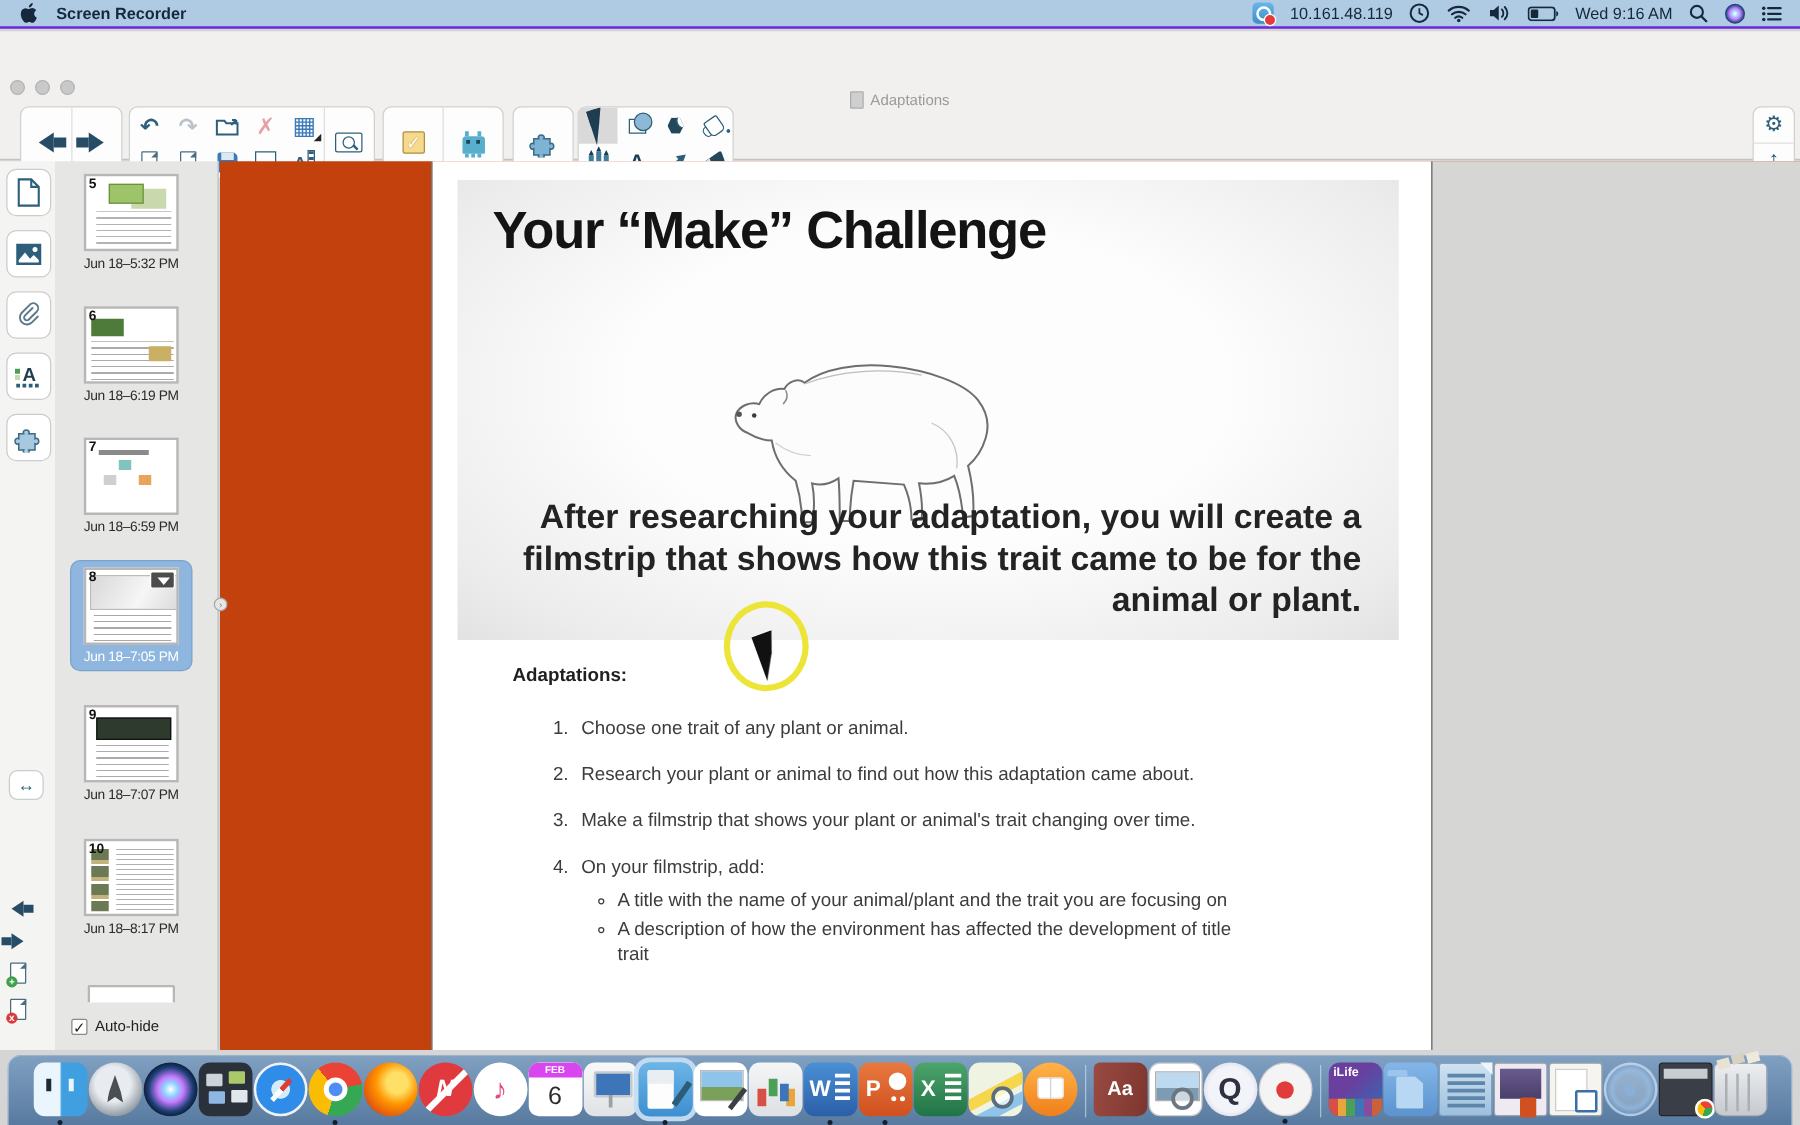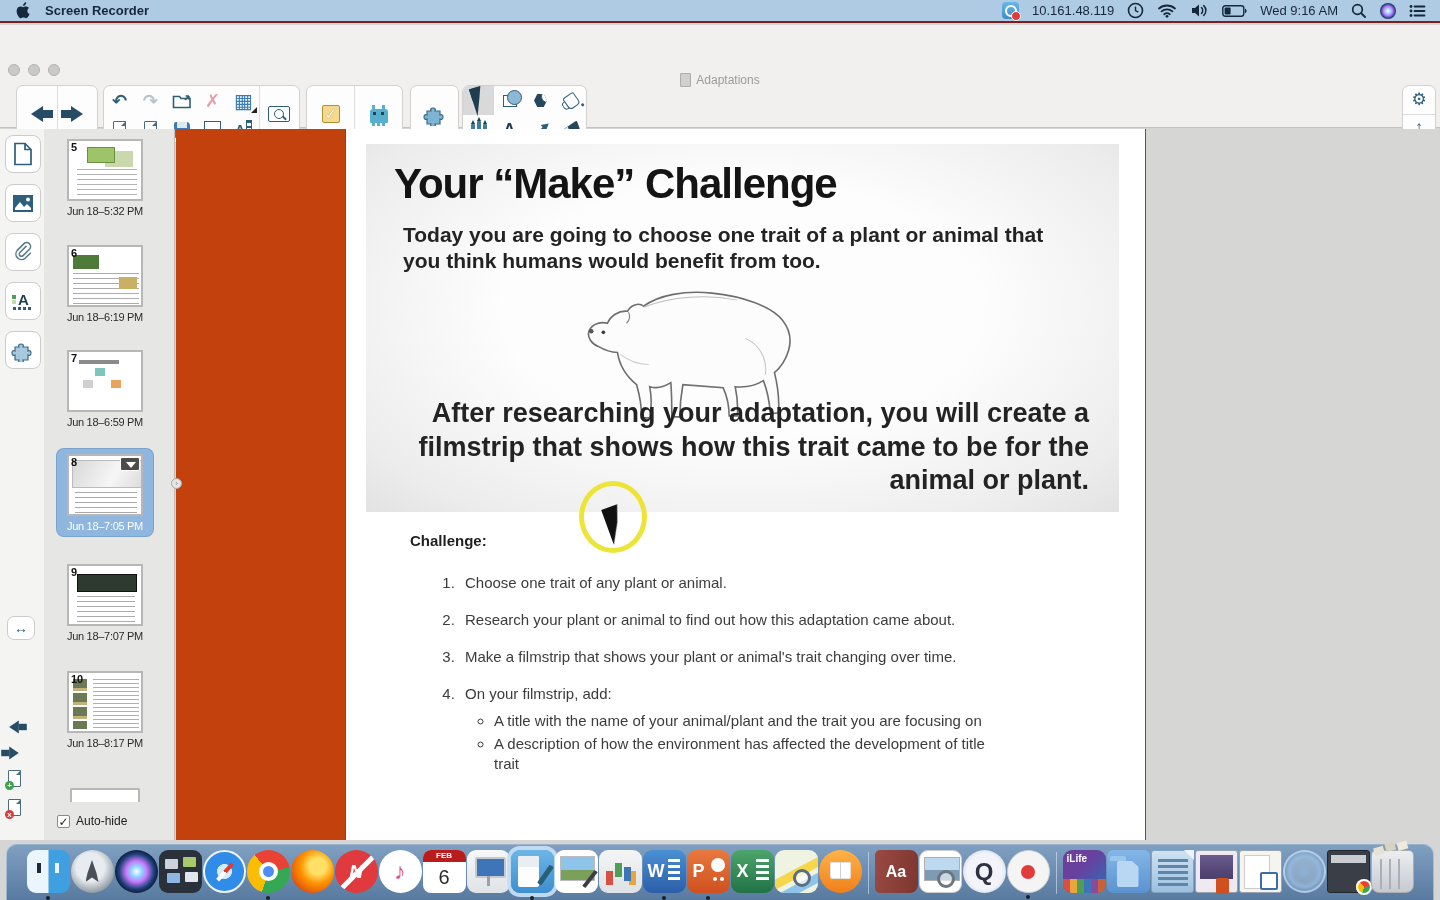--- a/index.html
+++ b/index.html
@@ -1,21 +1,21 @@
 <!DOCTYPE html>
 <html><head>
 <meta charset="utf-8">
 <style>
   html,body{margin:0;padding:0;width:1440px;height:900px;overflow:hidden;
     font-family:"Liberation Sans","DejaVu Sans",sans-serif;background:#d5d5d5;}
   *{box-sizing:border-box;}
 
   
   .menubar{position:absolute;left:0;top:0;width:1440px;height:23px;background:#aecbe3;
-    border-bottom:2px solid #7f1d1d;display:flex;align-items:center;color:#16283c;font-size:13px;}
+    border-bottom:2px solid #6d28d9;display:flex;align-items:center;color:#16283c;font-size:13px;}
   .mb-left{display:flex;align-items:center;gap:14px;padding-left:16px;}
   .mb-appname{font-weight:bold;}
   .mb-right{margin-left:auto;display:flex;align-items:center;gap:13px;padding-right:14px;}
   .mb-ip,.mb-time{font-size:13px;}
   .mb-icon{display:inline-flex;align-items:center;justify-content:center;}
   .rec-badge{width:17px;height:17px;border-radius:4px;background:linear-gradient(#67b7e8,#3d8ec9);position:relative;}
   .rec-badge::before{content:"";position:absolute;left:3px;top:3px;width:8px;height:8px;border:2px solid #fff;border-radius:50%;}
   .rec-badge::after{content:"";position:absolute;right:-2px;bottom:-2px;width:8px;height:8px;border-radius:50%;background:#e23b3b;border:1px solid #fff;}
   .siri-orb{width:16px;height:16px;border-radius:50%;
     background:radial-gradient(circle at 50% 50%,#ffffff 0%,#9fd4ff 22%,#c77bff 40%,#2a4a8a 62%,#0d1430 85%);}
@@ -188,21 +188,21 @@
   .di-safari::after{content:"";position:absolute;left:18px;top:9px;width:4px;height:22px;background:linear-gradient(#e23b30 50%,#fff 50%);transform:rotate(42deg);}
   .di-chrome{border-radius:50%;background:conic-gradient(from -40deg,#ea4335 0 33%,#34a853 33% 66%,#fbbc05 66% 100%);}
   .di-chrome::after{content:"";position:absolute;inset:12px;background:#4e8df5;border:4px solid #fff;border-radius:50%;}
   .di-firefox{border-radius:50%;background:radial-gradient(circle at 62% 38%,#ffe066 0 22%,#ff9500 45%,#e55b0c 72%,#27457e 100%);}
   .di-news{border-radius:50%;background:#e03a3f;overflow:hidden;}
   .di-news .dglyph{font-style:italic;}
   .di-news::after{content:"";position:absolute;left:-4px;top:19px;width:55px;height:5px;background:#fff;transform:rotate(-45deg);}
   .di-itunes{border-radius:50%;background:#fff;}
   .di-itunes .dglyph{color:#e8487c;font-size:23px;}
   .di-calendar{background:#fff;border-radius:8px;overflow:hidden;}
-  .di-calendar .dtop{position:absolute;left:0;top:0;right:0;height:12px;background:#b91c1c;color:#fff;font-size:8px;font-weight:bold;text-align:center;line-height:12px;}
+  .di-calendar .dtop{position:absolute;left:0;top:0;right:0;height:12px;background:#d946ef;color:#fff;font-size:8px;font-weight:bold;text-align:center;line-height:12px;}
   .di-calendar .dmain{position:absolute;left:0;top:12px;right:0;bottom:0;display:flex;align-items:center;justify-content:center;color:#2b2b2b;font-size:20px;}
   .di-keynote{background:linear-gradient(#f7f8f9,#dfe3e6);}
   .di-keynote::before{content:"";position:absolute;left:8px;top:7px;width:27px;height:17px;background:#3e74b8;border:2px solid #c3c9ce;border-radius:2px;}
   .di-keynote::after{content:"";position:absolute;left:20px;top:26px;width:3px;height:10px;background:#9aa2a8;box-shadow:-6px 10px 0 -4px #9aa2a8,6px 10px 0 -4px #9aa2a8;}
   .di-notebook{background:linear-gradient(#6cb5e6,#3d8fd1);}
   .di-notebook::before{content:"";position:absolute;left:7px;top:6px;width:21px;height:31px;background:#fdfdfd;border-radius:2px;
     box-shadow:inset 0 5px 0 #e8eef2,inset 0 11px 0 #e8eef2;}
   .di-notebook::after{content:"";position:absolute;right:6px;bottom:7px;width:5px;height:22px;background:#2b5d77;transform:rotate(35deg);border-radius:1px;}
   .di-photomark{background:#fff;}
   .di-photomark::before{content:"";position:absolute;left:5px;top:6px;width:33px;height:23px;
@@ -567,35 +567,34 @@
     </div>
   </div>
 
   <div class="handle">›</div>
 
   <div class="docarea">
     <div class="page">
 
       <div class="slide">
         <div class="slide-title">Your “Make” Challenge</div>
-        <div class="slide-p">Today you are going to choose one trait of a plant or animal that you think humans would benefit from too.</div>
         <svg class="bear" viewBox="0 0 250 155">
           <path d="M22,66 C16,64 10,57 13,50 C16,44 24,41 31,43 C34,36 42,30 51,31 C54,25 62,22 67,26 C82,15 108,10 135,13 C165,16 194,26 205,40 C212,49 214,60 211,70 C208,80 203,87 197,92 C200,104 202,118 201,132 L193,133 C192,121 190,110 186,100 C178,105 168,107 158,106 C160,116 161,126 160,135 L152,135 C152,126 150,116 146,107 L106,104 C104,115 103,126 103,136 L95,136 C95,125 95,113 94,102 C88,106 80,108 73,106 C75,116 75,127 73,137 L65,137 C65,126 63,114 60,104 C50,96 43,85 41,72 C34,72 27,69 22,66 Z" fill="#fcfcfc" stroke="#6e6e6e" stroke-width="1.6"></path>
           <path d="M67,27 C95,16 130,14 160,20" fill="none" stroke="#bdbdbd" stroke-width="1"></path>
           <path d="M168,58 C182,64 190,78 188,94" fill="none" stroke="#c4c4c4" stroke-width="1"></path>
           <path d="M52,32 C54,36 53,40 50,43" fill="none" stroke="#8a8a8a" stroke-width="1.2"></path>
           <circle cx="27" cy="52" r="1.8" fill="#3a3a3a"></circle>
           <circle cx="15" cy="51" r="2.2" fill="#555"></circle>
           <path d="M44,74 C52,80 62,84 72,84" fill="none" stroke="#cfcfcf" stroke-width="1"></path>
         </svg>
         <div class="slide-p2">After researching your adaptation, you will create a filmstrip that shows how this trait came to be for the animal or plant.</div>
       </div>
 
       <div class="below">
-        <div class="dir-head">Challenge:</div>
+        <div class="dir-head">Adaptations:</div>
         <ol>
           <li>Choose one trait of any plant or animal.</li>
           <li>Research your plant or animal to find out how this adaptation came about.</li>
           <li>Make a filmstrip that shows your plant or animal's trait changing over time.</li>
           <li><span>On your filmstrip, add:</span>
             <ul>
               <li>A title with the name of your animal/plant and the trait you are focusing on</li>
               <li>A description of how the environment has affected the development of title trait</li>
             </ul>
           </li>

